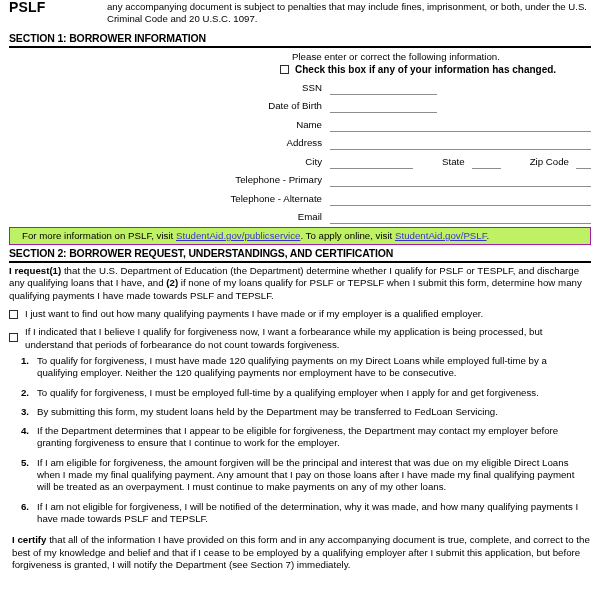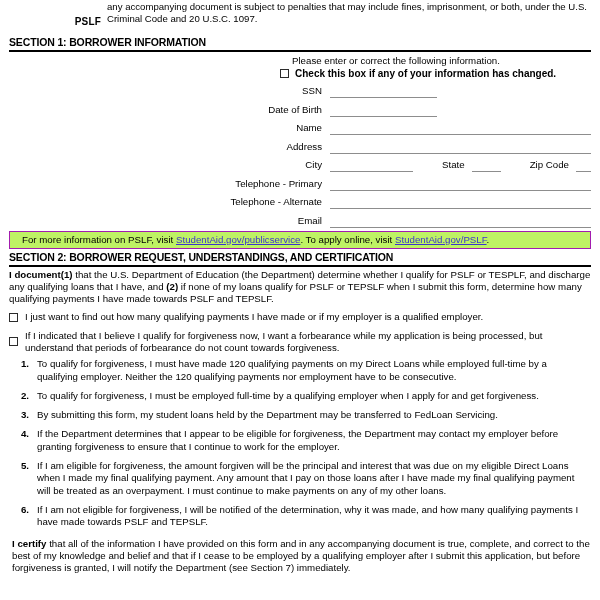--- a/index.html
+++ b/index.html
@@ -25,25 +25,25 @@
 
   
   .topstrip {
     display: flex;
     align-items: flex-start;
     padding-top: 1px;
   }
   .topstrip .pslf-mark {
     width: 92px;
     flex: 0 0 92px;
-    text-align: right;
+    text-align: left;
     font-weight: bold;
-    font-size: 10px;
+    font-size: 14px;
     line-height: 11.5px;
-    padding-top: 15px;
+    padding-top: 1px;
     letter-spacing: .2px;
   }
   .topstrip .warn-text {
     flex: 1 1 auto;
     font-size: 9.6px;
     line-height: 11.6px;
     padding-left: 6px;
   }
 
   
@@ -262,21 +262,21 @@
 
   </div>
 
   <div class="info-bar">
     <span>For more information on PSLF, visit </span><a class="lnk" href="#">StudentAid.gov/publicservice</a><span>. To apply online, visit </span><a class="lnk" href="#">StudentAid.gov/PSLF</a><span>.</span>
   </div>
 
   <div class="section-head s2">SECTION 2: BORROWER REQUEST, UNDERSTANDINGS, AND CERTIFICATION</div>
 
   <div class="para request">
-    <b>I document</b><b>(1)</b><span> that the U.S. Department of Education (the Department) determine whether I qualify for PSLF or TESPLF, and discharge any qualifying loans that I have, and </span><b>(2)</b><span> if none of my loans qualify for PSLF or TEPSLF when I submit this form, determine how many qualifying payments I have made towards PSLF and TEPSLF.</span>
+    <b>I request</b><b>(1)</b><span> that the U.S. Department of Education (the Department) determine whether I qualify for PSLF or TESPLF, and discharge any qualifying loans that I have, and </span><b>(2)</b><span> if none of my loans qualify for PSLF or TEPSLF when I submit this form, determine how many qualifying payments I have made towards PSLF and TEPSLF.</span>
   </div>
 
   <div class="opt-row">
     <span class="cb"></span>
     <span class="opt-text">I just want to find out how many qualifying payments I have made or if my employer is a qualified employer.</span>
   </div>
 
 
   <div class="opt-row multiline">
     <span class="cb"></span>

